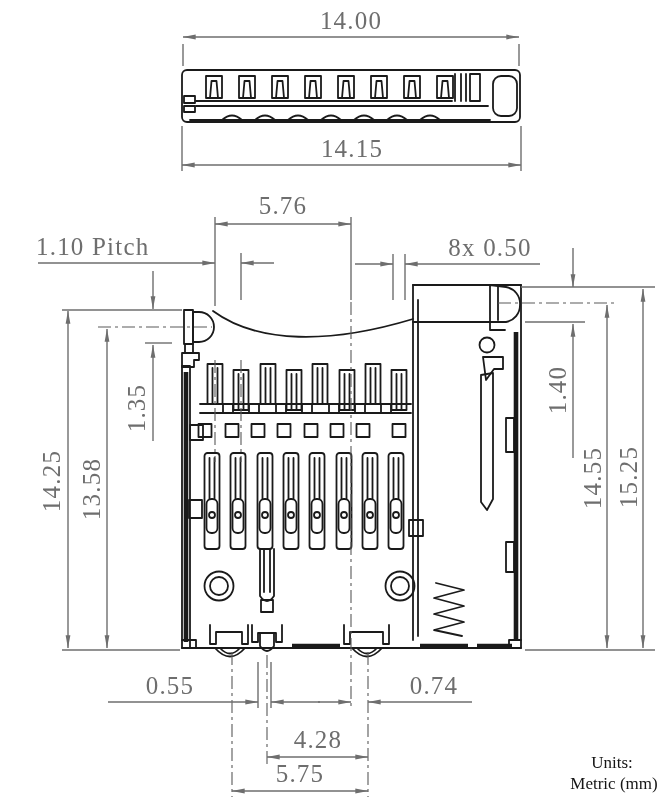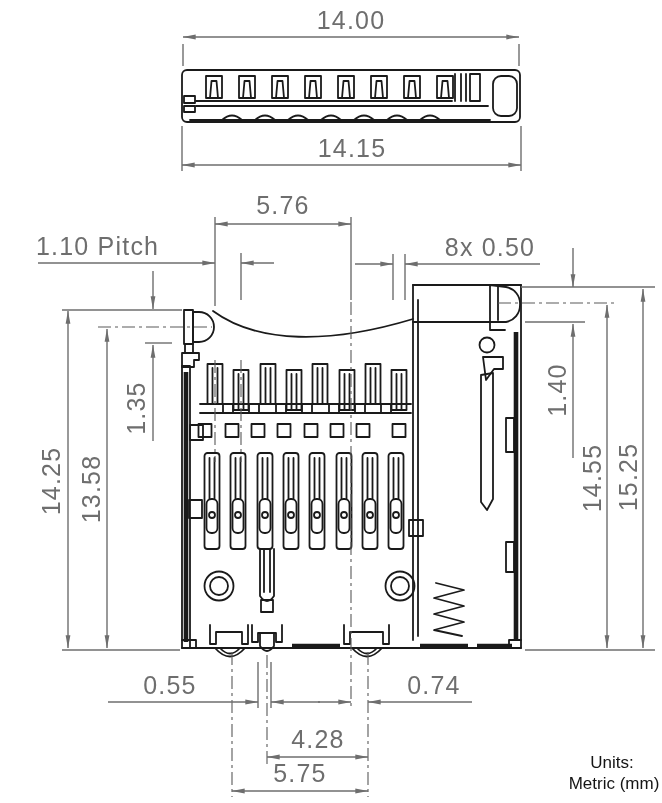--- a/index.html
+++ b/index.html
@@ -1,18 +1,18 @@
 <!DOCTYPE html>
 <html><head>
 <meta charset="utf-8">
 <style>
   html,body{margin:0;padding:0;background:#fff;}
   .canvas{
     position:relative;width:662px;height:803px;background:#ffffff;
-    font-family:Liberation Sans, sans-serif;overflow:hidden;
+    font-family:Liberation Serif, serif;overflow:hidden;
   }
   svg{display:block;}
   .geo{stroke:#1a1a1a;fill:none;stroke-width:1.8;stroke-linecap:round;stroke-linejoin:round;}
   .geo-thick{stroke:#1a1a1a;fill:none;stroke-width:4.6;stroke-linecap:butt;}
   .dim{stroke:#6e6e6e;fill:none;stroke-width:1.4;stroke-linecap:butt;}
   .cl{stroke:#5a5a5a;fill:none;stroke-width:1.1;stroke-dasharray:13 4 3 4;}
   .dim-label{fill:#6e6e6e;font-size:25px;letter-spacing:1.2px;stroke:none;}
   .note-label{fill:#151515;font-size:17px;stroke:none;}
 </style>
 </head>

